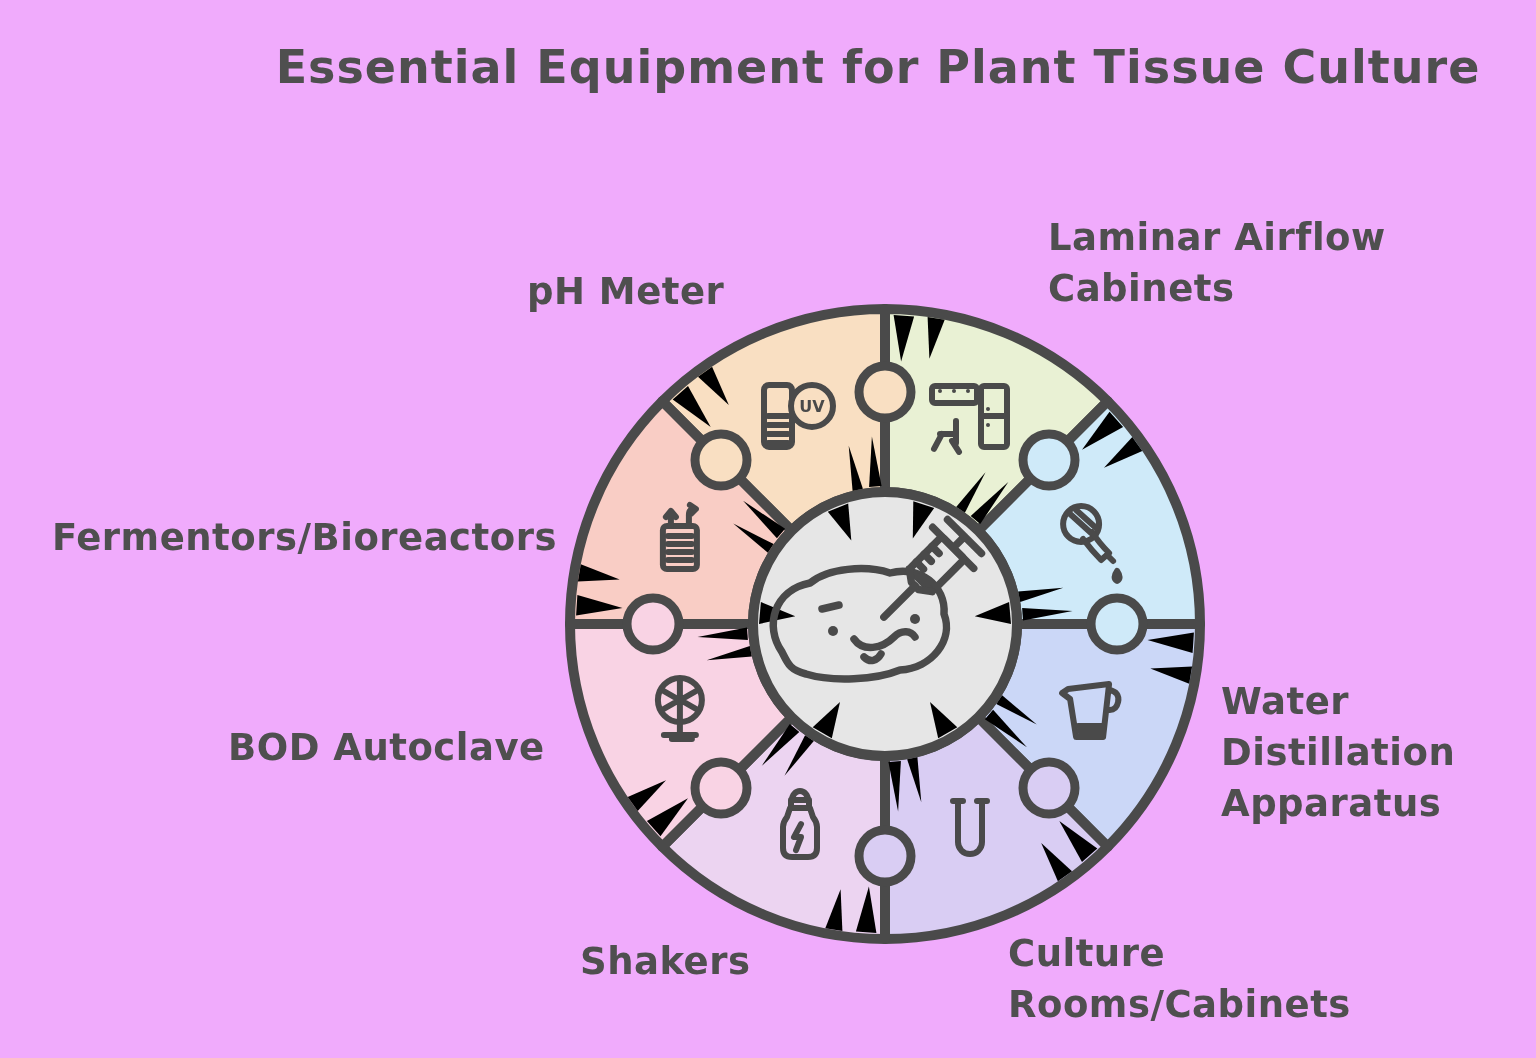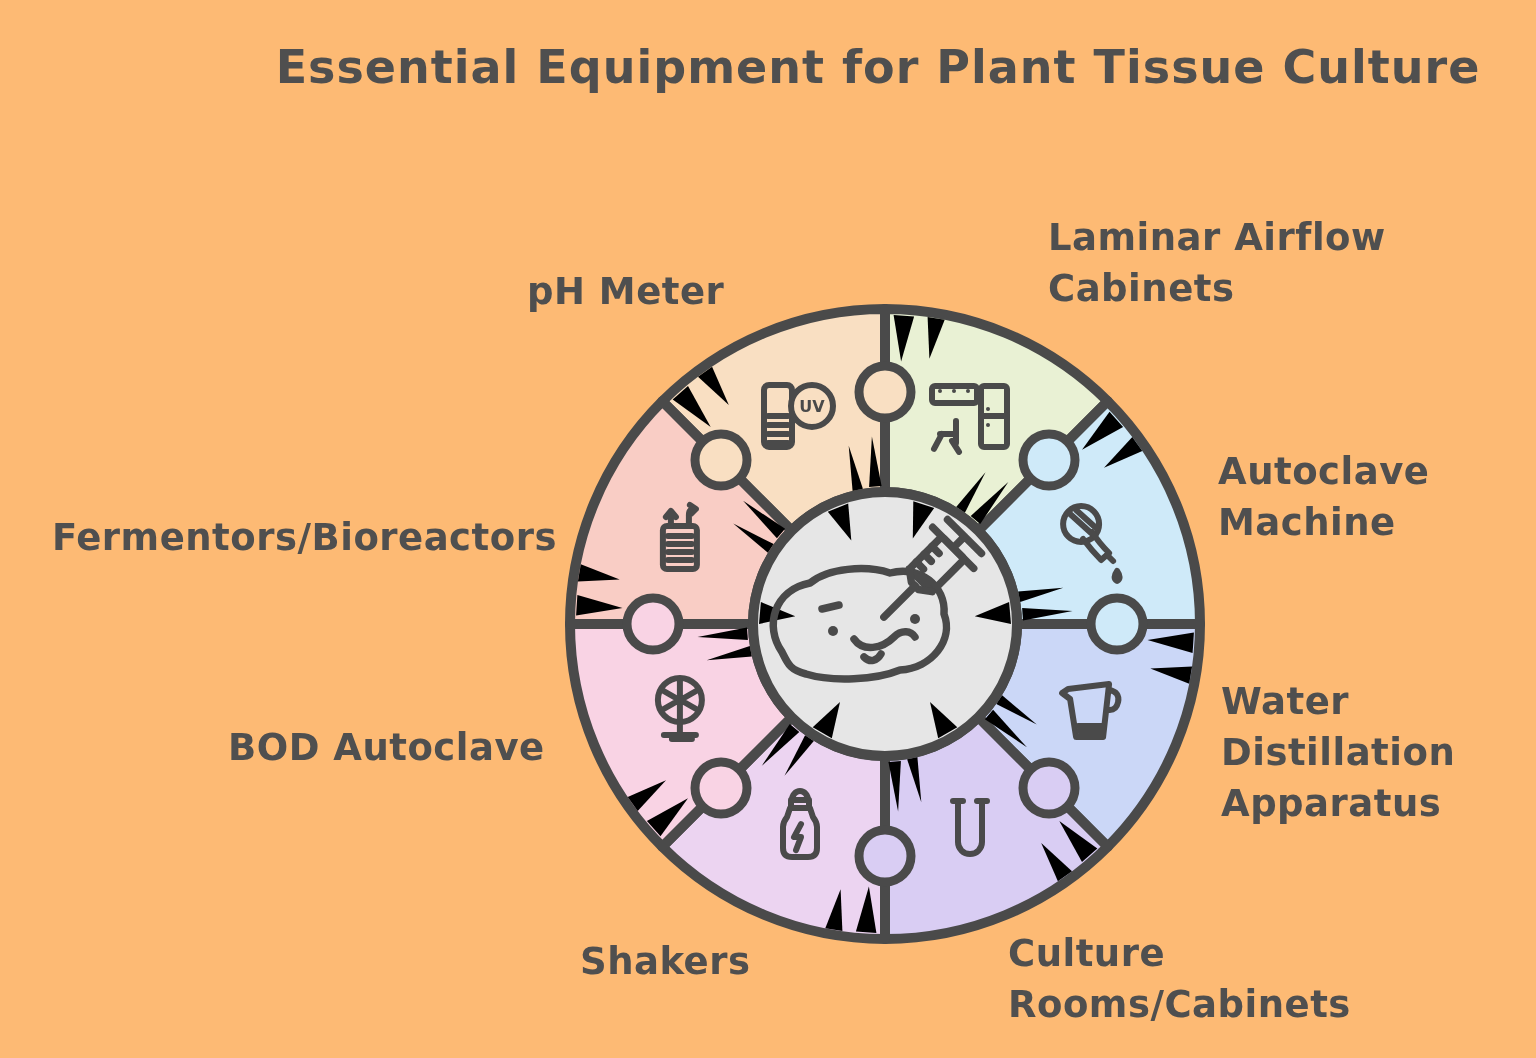--- a/index.html
+++ b/index.html
@@ -1,16 +1,16 @@
 <!DOCTYPE html>
 <html><head>
 <meta charset="utf-8">
 <style>
   html,body{margin:0;padding:0;background:#000;}
-  .stage{position:relative;width:1536px;height:1058px;background:#fdba74;overflow:hidden;
+  .stage{position:relative;width:1536px;height:1058px;background:#f0abfc;overflow:hidden;
          font-family:"DejaVu Sans",sans-serif;}
   .title{position:absolute;top:40px;left:878px;transform:translateX(-50%);
          white-space:nowrap;font-size:46px;font-weight:bold;color:#4f4f4f;letter-spacing:1px;}
   .wheel-svg{position:absolute;left:0;top:0;}
   .lbl{position:absolute;font-size:37px;font-weight:bold;color:#4f4f4f;line-height:1.38;letter-spacing:.5px;}
   .lbl-0{left:527px;top:266px;white-space:nowrap;}
   .lbl-1{left:1048px;top:212px;width:372px;}
   .lbl-2{left:1218px;top:446px;width:290px;}
   .lbl-3{left:1221px;top:676px;width:300px;}
   .lbl-4{left:1008px;top:928px;width:362px;}
@@ -145,19 +145,18 @@
     <rect x="-16" y="-54" width="32" height="46" rx="3"></rect>
     <path d="M-16,-18 h10 M-16,-29 h10 M-16,-40 h10"></path>
     <path d="M-16,-8 L-5,0 H5 L16,-8"></path>
           <path d="M0,0 V44"></path>
   </g>
       </g>
     </svg>
 
   <div class="lbl lbl-0">pH Meter</div>
   <div class="lbl lbl-1">Laminar Airflow Cabinets</div>
-  <div class="lbl lbl-2">Autoclave Machine</div>
   <div class="lbl lbl-4">Culture Rooms/Cabinets</div>
   <div class="lbl lbl-3">Water Distillation Apparatus</div>
   <div class="lbl lbl-5">Shakers</div>
   <div class="lbl lbl-6">BOD Autoclave</div>
   <div class="lbl lbl-7">Fermentors/Bioreactors</div>
 </div>
 
 </body></html>

